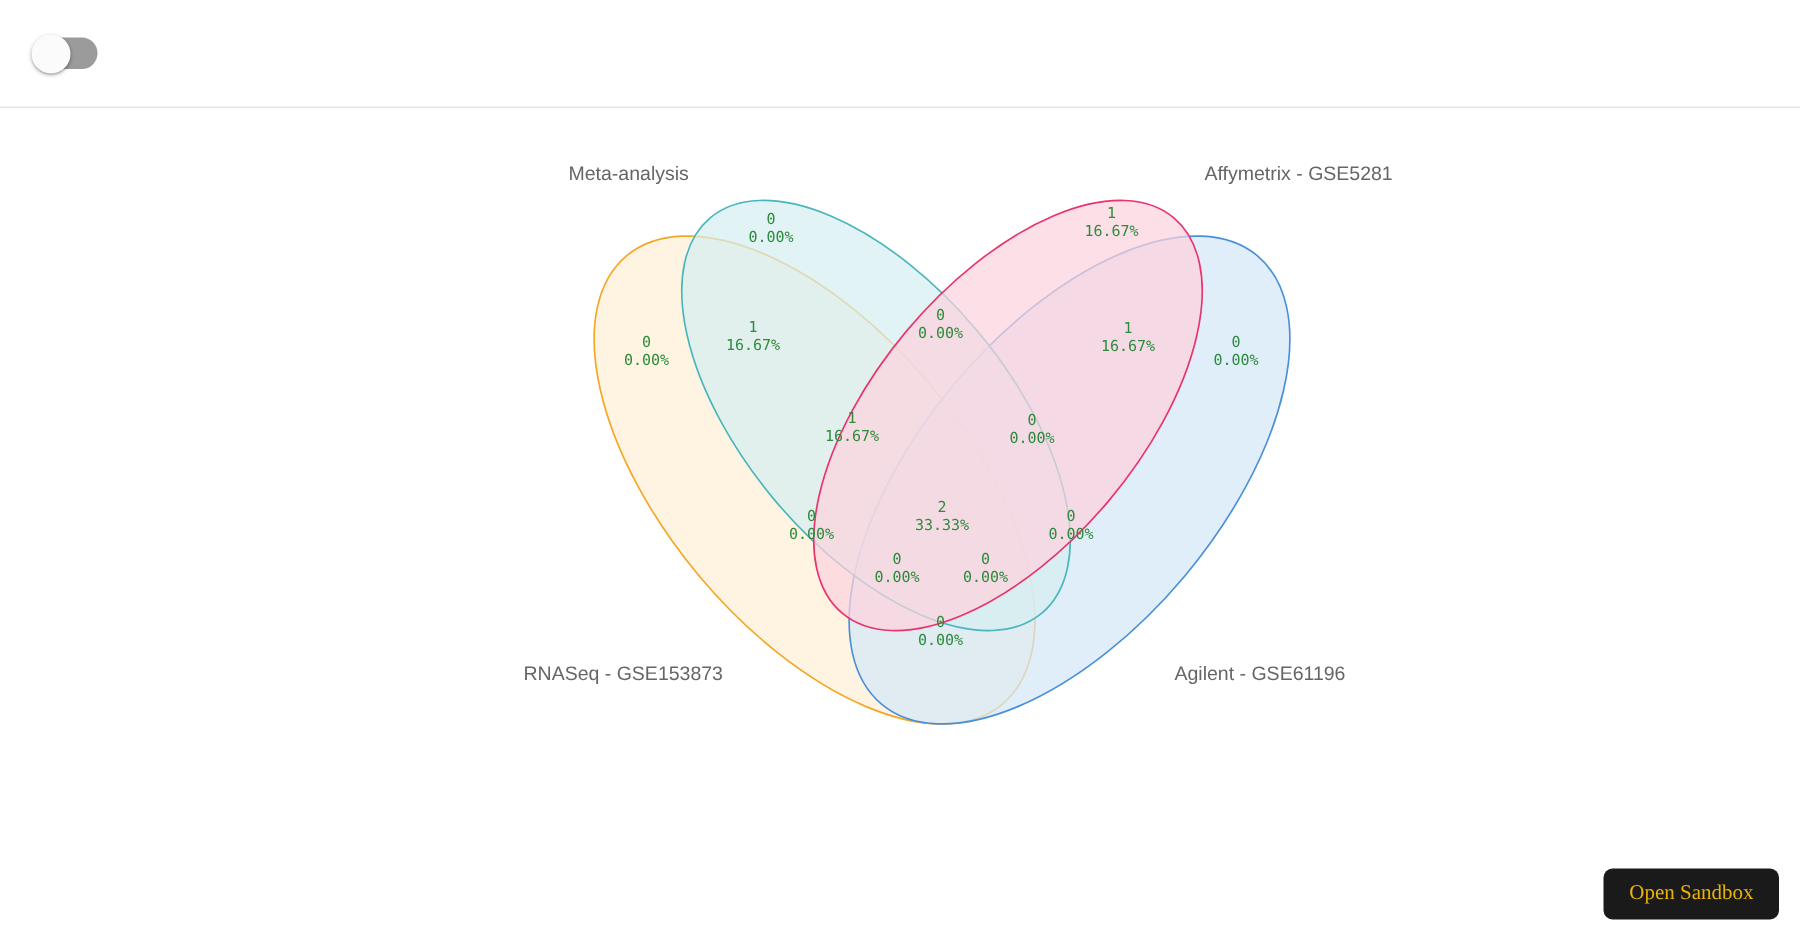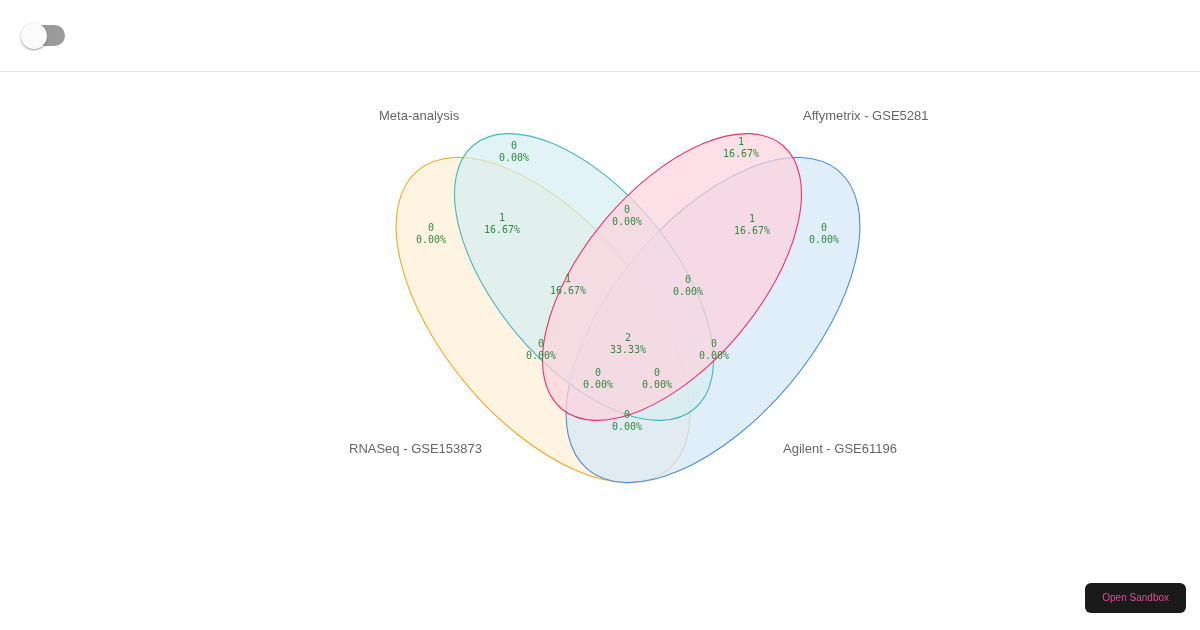--- a/index.html
+++ b/index.html
@@ -79,23 +79,23 @@
     text-anchor: middle;
     font-weight: 400;
   }
 
   
   .sandbox-btn {
     position: absolute;
     right: 14px;
     bottom: 17px;
     background: #1a1a1a;
-    color: #ec4899;
-    font-family: Liberation Sans, sans-serif;
-    font-size: 10px;
+    color: #eab308;
+    font-family: Liberation Serif, serif;
+    font-size: 14px;
     padding: 10px 17px;
     border-radius: 6px;
     border: none;
     cursor: pointer;
     line-height: 1;
   }
 </style>
 </head>
 <body>
 

